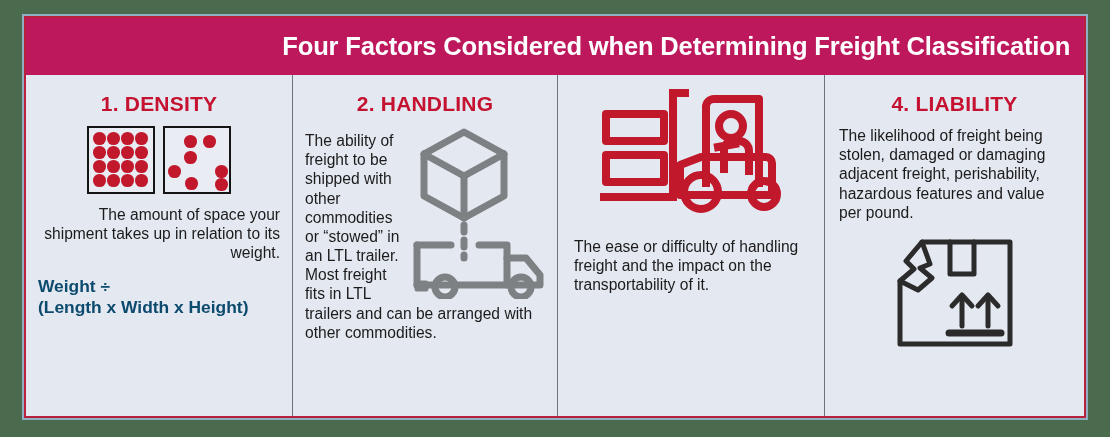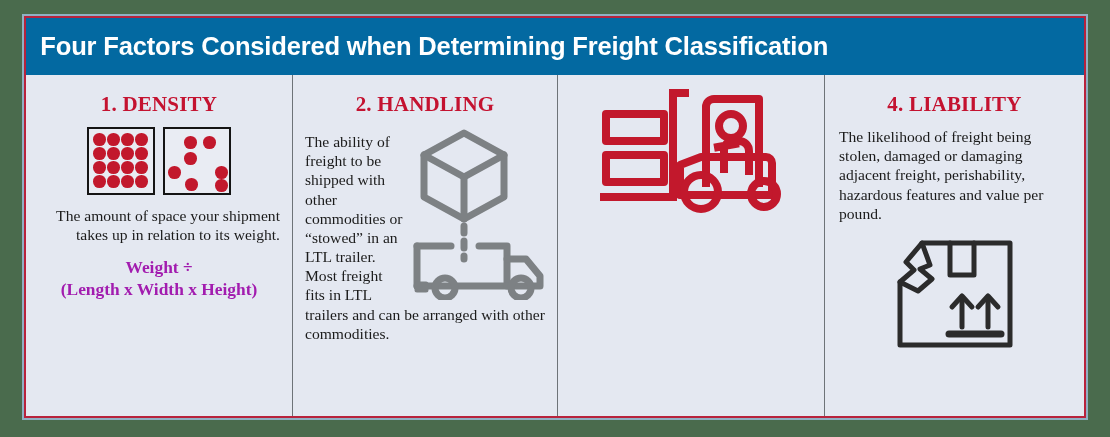--- a/index.html
+++ b/index.html
@@ -30,43 +30,42 @@
     height: 100%;
     border: 2px solid #b8223c;
     box-sizing: border-box;
     background: #e4e8f1;
     display: flex;
     flex-direction: column;
   }
 
   
   .header-bar {
-    background: #0369a1;
+    background: #be185d;
     height: 57px;
     flex: 0 0 57px;
     display: flex;
     align-items: center;
-    justify-content: flex-start;
+    justify-content: flex-end;
   }
   .header-title {
     color: #ffffff;
     font-size: 26.5px;
     font-weight: bold;
     letter-spacing: -0.2px;
     white-space: nowrap;
     font-stretch: condensed;
     transform: scaleX(0.965);
   }
 
   
   .columns {
     flex: 1 1 auto;
     display: flex;
     position: relative;
-    font-family: Liberation Serif, serif;
   }
   .col {
     position: relative;
     box-sizing: border-box;
     padding: 0 12px;
   }
   .col + .col { border-left: 1px solid #6e7378; }
   .col-density    { flex: 0 0 266px; }
   .col-handling   { flex: 0 0 265px; }
   .col-stowability{ flex: 0 0 267px; }
@@ -81,24 +80,24 @@
     margin-bottom: 0;
     letter-spacing: 0.2px;
   }
 
   .body-text {
     color: #1b1b1b;
     font-size: 15.6px;
     line-height: 1.23;
   }
   .formula {
-    color: #a21caf;
+    color: #0c4a6e;
     font-weight: bold;
     font-size: 17.4px;
-    text-align: center;
+    text-align: left;
     line-height: 1.26;
     margin-top: 13px;
   }
 
   
   .density-boxes {
     display: flex;
     justify-content: center;
     gap: 8px;
     margin-top: 10px;
@@ -253,20 +252,21 @@
               <circle cx="135" cy="39" r="12"></circle>
               <path d="M122,60 L139,57 M128,82 L128,63 A9,9 0 0 1 137,54 L143,54 A10,10 0 0 1 153,64 L153,84"></path>
             </g>
             <g fill="none" stroke="#c2182c" stroke-width="8">
               <circle cx="105" cy="105" r="17"></circle>
               <circle cx="168" cy="107" r="13"></circle>
             </g>
           </svg>
         </div>
 
+        <div class="body-text stow-text">The ease or difficulty of handling freight and the impact on the transportability of it.</div>
       </div>
 
       <div class="col col-liability">
         <div class="col-heading">4. LIABILITY</div>
 
         <div class="body-text liability-text">The likelihood of freight being stolen, damaged or damaging adjacent freight, perishability, hazardous features and value per pound.</div>
 
         <div class="damagedbox-wrap">
           <svg width="126" height="118" viewBox="0 0 126 118">
             <g fill="none" stroke="#2b2b2b" stroke-width="5" stroke-linejoin="round" stroke-linecap="round">

